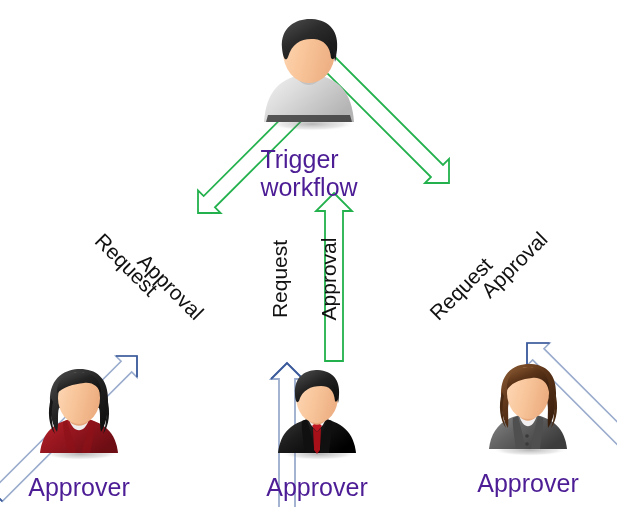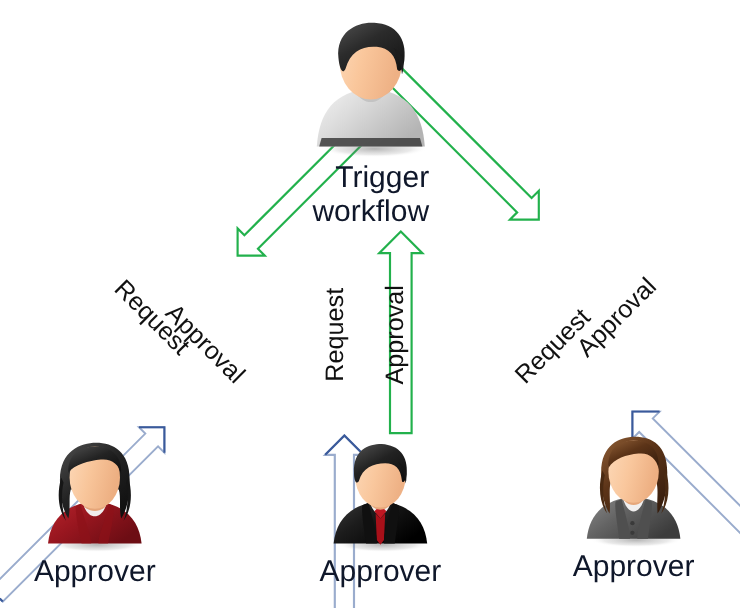--- a/index.html
+++ b/index.html
@@ -44,24 +44,24 @@
   
   .node {
     position: absolute;
     display: flex;
     flex-direction: column;
     align-items: center;
   }
   .node-caption {
     font-family: "Liberation Sans", sans-serif;
     font-size: 25px;
-    color: #0f172a;
-    text-align: right;
+    color: #4c1d95;
+    text-align: left;
     line-height: 1.12;
-    margin-top: 2px;
+    margin-top: 13px;
     white-space: pre-line;
   }
   .avatar {
     display: block;
   }
 </style>
 </head>
 <body>
 
 <div id="canvas">

